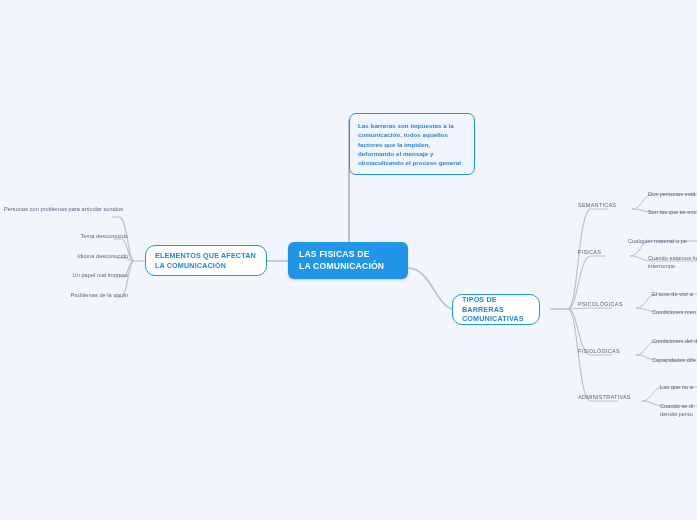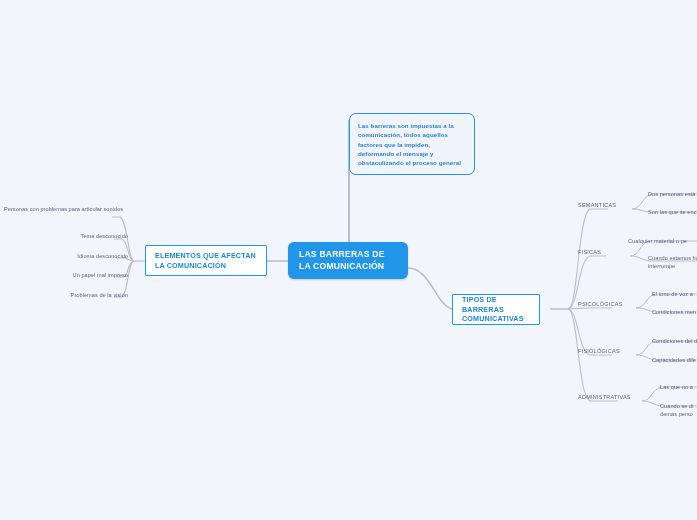--- a/index.html
+++ b/index.html
@@ -72,21 +72,21 @@
     font-weight: bold;
     line-height: 11.4px;
     letter-spacing: 0.2px;
   }
 
   
   .branch-node {
     position: absolute;
     background: #ffffff;
     border: 1.2px solid #2196e8;
-    border-radius: 1px;
+    border-radius: 10px;
     box-sizing: border-box;
     display: flex;
     flex-direction: column;
     justify-content: center;
     padding-left: 9px;
   }
   .branch-node span {
     display: block;
     color: #1f86d8;
     font-size: 7.2px;
@@ -180,21 +180,21 @@
     <path d="M636,355 C646,355 646,359 656,360 L697,360" stroke="#b9bfc9" stroke-width="1.0" fill="none"></path>
     <path d="M642,401 C652,401 652,388 662,387 L697,387" stroke="#b9bfc9" stroke-width="1.0" fill="none"></path>
     <path d="M642,401 C652,401 652,405 662,406 L697,406" stroke="#b9bfc9" stroke-width="1.0" fill="none"></path>
   </svg>
 
   <div class="note-box">
     <div class="note-text">Las barreras son impuestas a la comunicación, todos aquellos factores que la  impiden, deformando el mensaje y obstaculizando el proceso general</div>
   </div>
 
   <div class="central-node">
-    <span>LAS BARRERAS DE</span>
+    <span>LAS FISICAS DE</span>
     <span>LA COMUNICACIÓN</span>
   </div>
 
   <div class="branch-node" id="node-elementos">
     <span>ELEMENTOS QUE AFECTAN</span>
     <span>LA COMUNICACIÓN</span>
   </div>
 
   <div class="leaf-left" id="leaf-l0">Personas con problemas para articular sonidos</div>
   <div class="leaf-left" id="leaf-l1">Tema desconocido</div>

